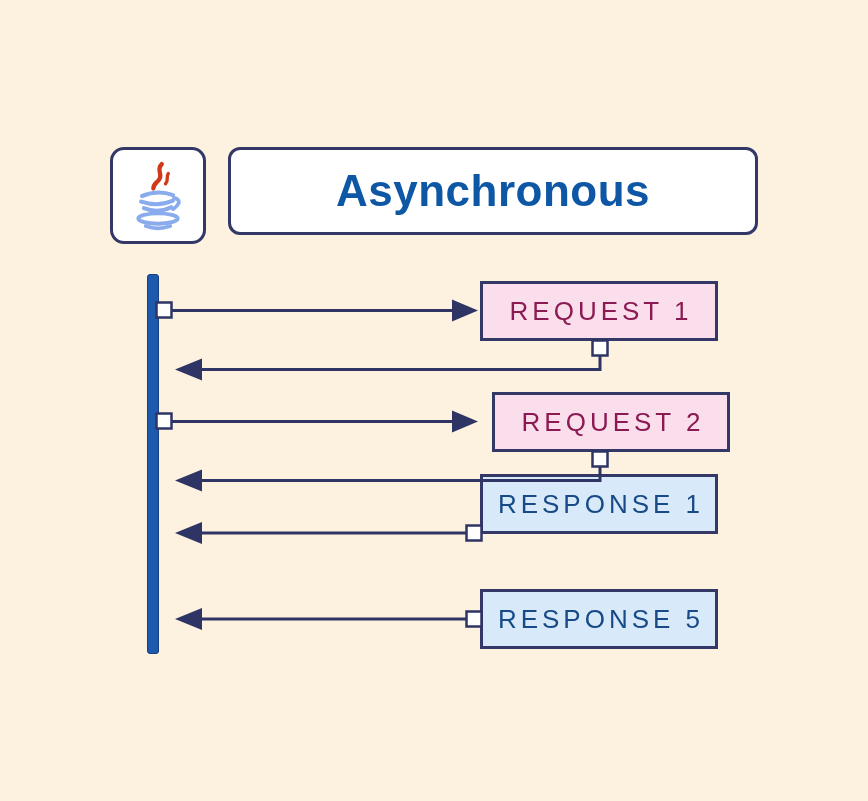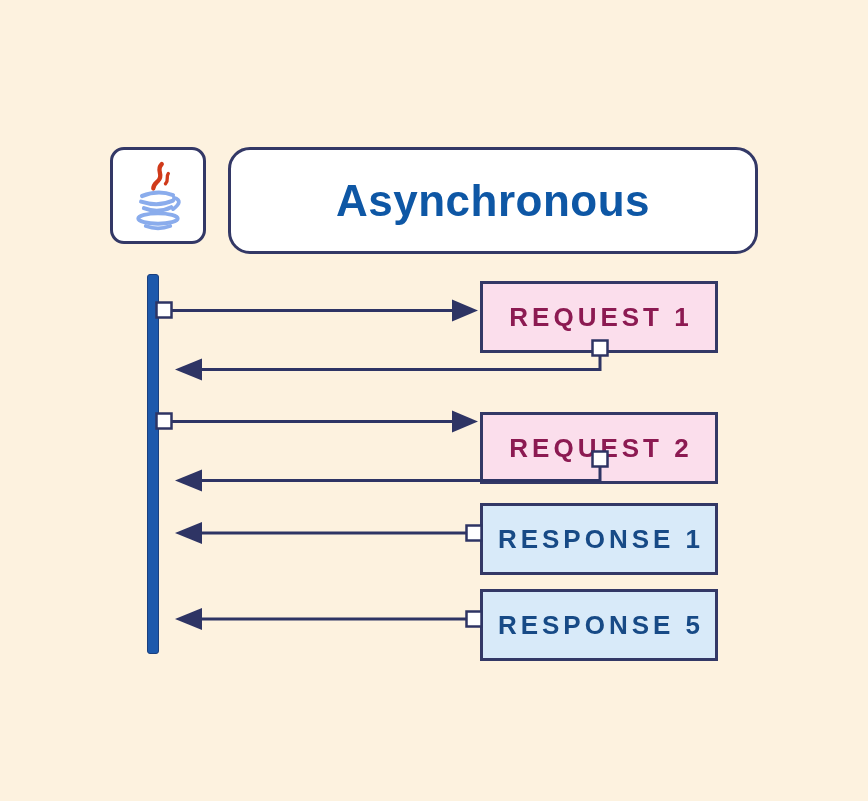--- a/index.html
+++ b/index.html
@@ -22,24 +22,24 @@
     width: 96px; height: 97px;
     background: #ffffff;
     border: 3px solid #333866;
     border-radius: 14px;
     box-sizing: border-box;
     display: flex; align-items: center; justify-content: center;
   }
   .title-box {
     position: absolute;
     left: 228px; top: 147px;
-    width: 530px; height: 107px;
+    width: 530px; height: 88px;
     background: #ffffff;
     border: 3px solid #333866;
-    border-radius: 22px;
+    border-radius: 12px;
     box-sizing: border-box;
     display: flex; align-items: center; justify-content: center;
   }
   .title-text {
     font-size: 44px;
     font-weight: bold;
     color: #0e57a5;
     letter-spacing: 0.5px;
   }
 
@@ -51,35 +51,35 @@
     background: #1d59ac;
     border: 1px solid #1a3f7e;
     border-radius: 3px;
     box-sizing: border-box;
   }
 
   
   .msg-box {
     position: absolute;
     left: 480px;
-    width: 238px; height: 72px;
+    width: 238px; height: 60px;
     border: 3px solid #333866;
     box-sizing: border-box;
     display: flex; align-items: center; justify-content: center;
-    font-weight: bold;
+    font-weight: normal;
     font-size: 26px;
     letter-spacing: 4px;
     text-indent: 4px;
     white-space: nowrap;
   }
   .msg-request  { background: #fbdeec; color: #8c1a52; }
   .msg-response { background: #d8eaf9; color: #174a86; }
   #box-request-1  { top: 281px; }
-  #box-request-2  { top: 412px; }
-  #box-response-1 { top: 503px; text-align: right; }
+  #box-request-2  { top: 392px; margin-left: 12px; }
+  #box-response-1 { top: 474px; text-align: right; }
   #box-response-2 { top: 589px; }
 
   
   .connectors {
     position: absolute;
     left: 0; top: 0;
     width: 868px; height: 801px;
     pointer-events: none;
   }
   .conn-line   { stroke: #2e3464; stroke-width: 3; fill: none; }

